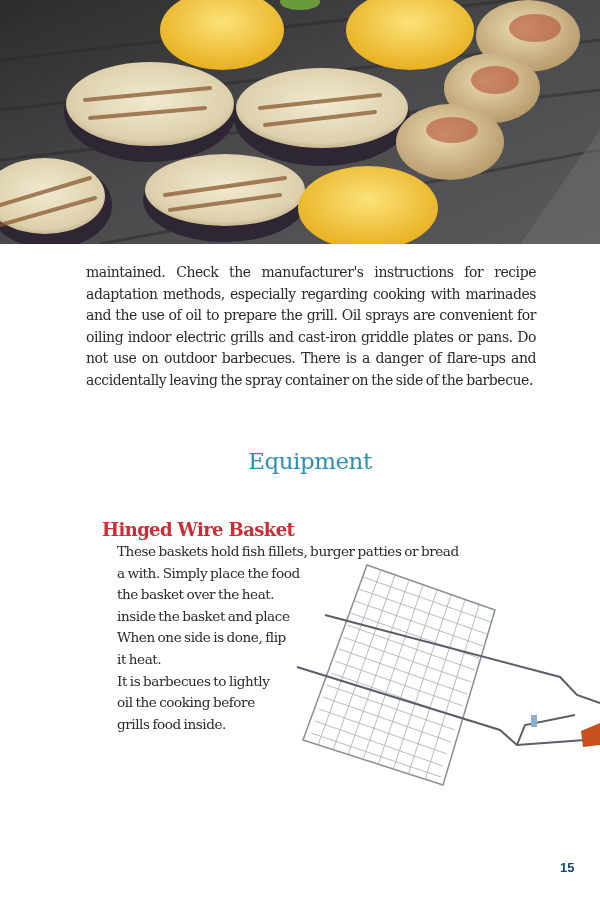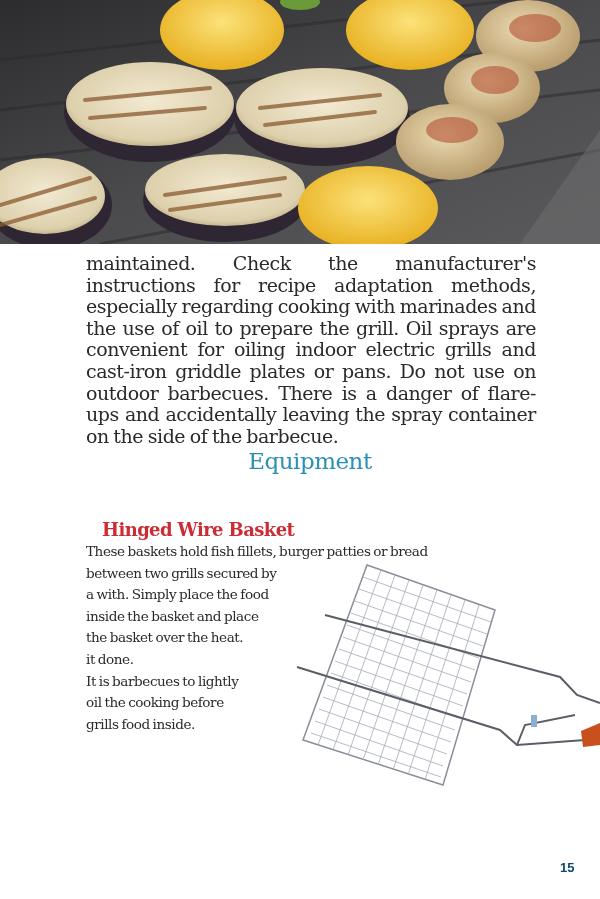--- a/index.html
+++ b/index.html
@@ -1,23 +1,23 @@
 <!DOCTYPE html>
 <html><head>
   <meta charset="utf-8">
   <style>
     html, body { margin: 0; padding: 0; }
     body { width: 600px; height: 899px; background: #ffffff; position: relative; overflow: hidden; font-family: "DejaVu Serif", serif; }
     .photo { position: absolute; left: 0; top: 0; width: 600px; height: 244px; overflow: hidden; background: #3c3c3e; }
     .photo svg { display: block; }
-    .body-para { position: absolute; left: 86px; top: 253px; width: 450px; font-family: "DejaVu Serif", serif; font-size: 19px; line-height: 21.6px; color: #2a2a2a; text-align: justify; letter-spacing: -0.45px; word-spacing: -1px; margin: 0; }
+    .body-para { position: absolute; left: 86px; top: 262px; width: 450px; font-family: "DejaVu Serif", serif; font-size: 14px; line-height: 21.6px; color: #2a2a2a; text-align: justify; letter-spacing: -0.45px; word-spacing: -1px; margin: 0; }
     .section-title { position: absolute; left: 0; top: 448px; width: 620px; text-align: center; font-family: "DejaVu Serif", serif; font-size: 23px; color: #2a90b4; letter-spacing: -0.5px; margin: 0; font-weight: normal; }
     .sub-title { position: absolute; left: 86px; top: 503px; font-family: "DejaVu Serif", serif; font-size: 18px; color: #cc2d35; font-weight: bold; letter-spacing: -0.6px; margin: 16px; }
     .basket-text { position: absolute; left: 86px; top: 541px; font-family: "DejaVu Serif", serif; font-size: 13.6px; line-height: 21.6px; color: #2a2a2a; letter-spacing: -0.45px; word-spacing: -1px; margin: 0; }
-    .basket-text .line { display: block; white-space: nowrap; }
+    .basket-text .line { display: block; white-space: nowrap; margin-left: 31px; }
     .basket-img { position: absolute; left: 285px; top: 555px; width: 315px; height: 240px; }
     .page-number { position: absolute; left: 560px; top: 860px; font-family: "Liberation Sans", sans-serif; font-size: 13px; font-weight: bold; color: #0c4a6e; }
   </style>
 </head>
 <body>
 
 <div class="photo">
   <svg width="600" height="244" viewBox="0 0 600 244">
     <defs>
       <linearGradient id="grid" x1="0" y1="0" x2="1" y2="1">
@@ -86,25 +86,25 @@
 </div>
 
 <p class="body-para">maintained. Check the manufacturer's instructions for recipe adaptation methods, especially regarding cooking with marinades and the use of oil to prepare the grill. Oil sprays are convenient for oiling indoor electric grills and cast-iron griddle plates or pans. Do not use on outdoor barbecues. There is a danger of flare-ups and accidentally leaving the spray container on the side of the barbecue.</p>
 
 <h2 class="section-title">Equipment</h2>
 
 <h3 class="sub-title">Hinged Wire Basket</h3>
 
 <div class="basket-text">
   <span class="line">These baskets hold fish fillets, burger patties or bread</span>
-  <span class="line">between two grills secured by</span>
   <span class="line">a with. Simply place the food</span>
+  <span class="line">the basket over the heat.</span>
   <span class="line">inside the basket and place</span>
-  <span class="line">the basket over the heat.</span>
-  <span class="line">it done.</span>
+  <span class="line">When one side is done, flip</span>
+  <span class="line">it heat.</span>
   <span class="line">It is barbecues to lightly</span>
   <span class="line">oil the cooking before</span>
   <span class="line">grills food inside.</span>
 </div>
 
 <div class="basket-img">
   <svg width="315" height="240" viewBox="0 0 315 240">
     <g transform="translate(0,0)">
 
       <polygon points="82,10 210,55 158,230 18,185" fill="none" stroke="#8a8e98" stroke-width="1.5"></polygon>

